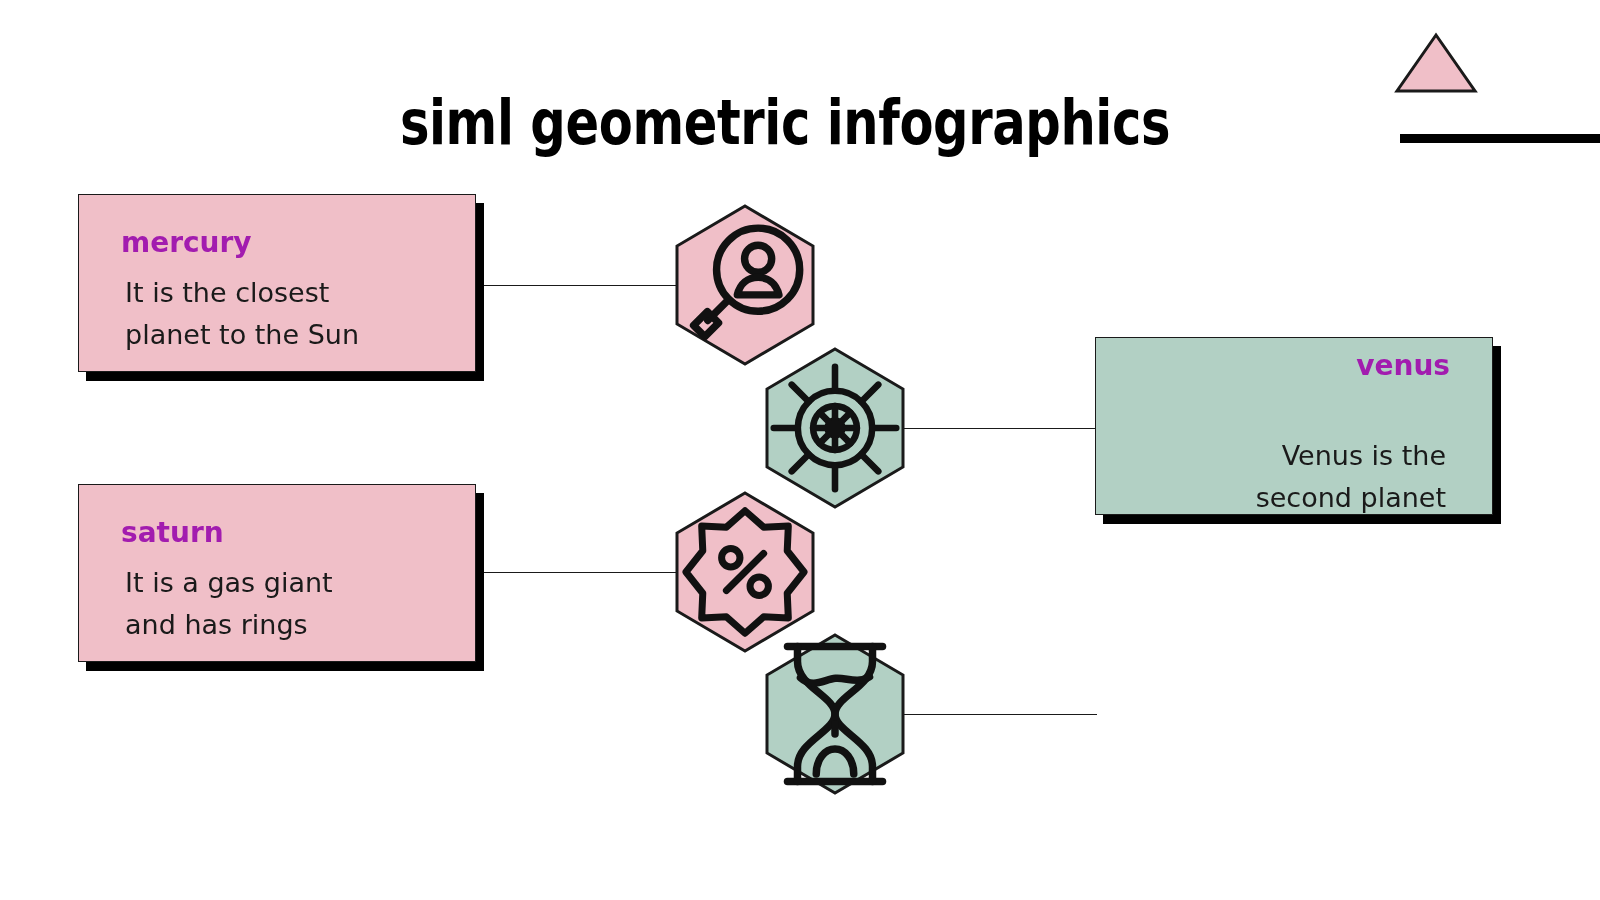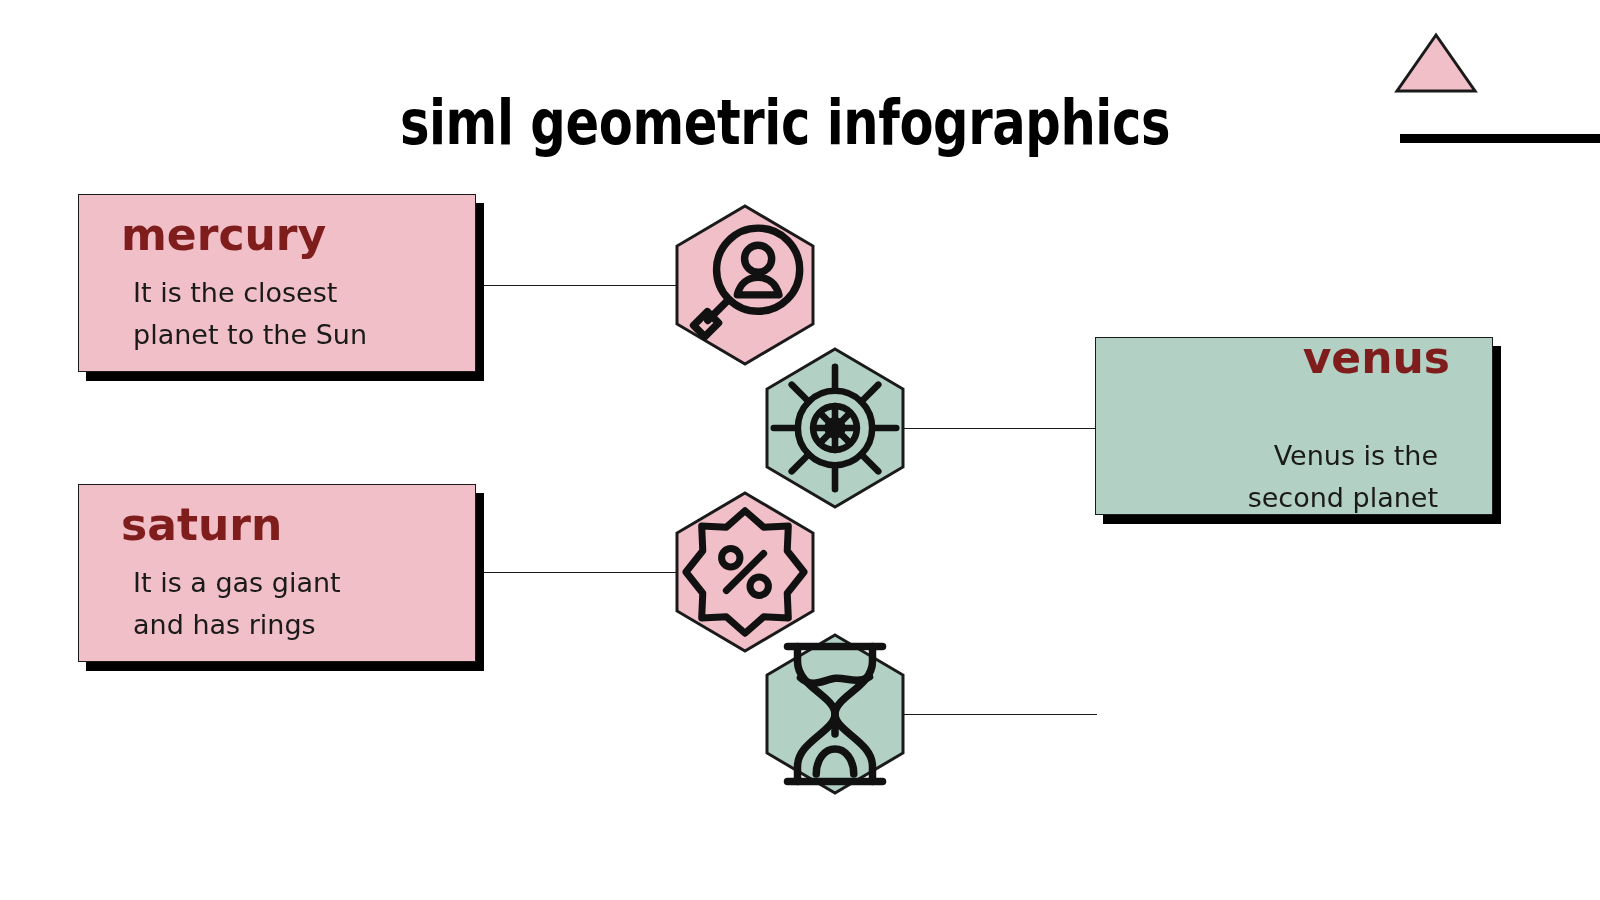--- a/index.html
+++ b/index.html
@@ -79,32 +79,32 @@
     display: flex;
     flex-direction: column;
     justify-content: center;
   }
   .card.pink { background: #f0bfc8; }
   .card.green { background: #b2d0c4; gap: 40px; }
 
   .card-title {
     font-family: "DejaVu Sans", sans-serif;
     font-weight: 700;
-    font-size: 44px;
+    font-size: 28px;
     line-height: 40px;
-    color: #7f1d1d;
+    color: #a21caf;
     margin: 16px 0 5px 0;
   }
   .card-desc {
     font-family: "DejaVu Sans", sans-serif;
     font-weight: 400;
     font-size: 27px;
     line-height: 42px;
     color: #1a1a1a;
-    margin: 12px;
+    margin: 4px;
     white-space: pre-line;
   }
   .card.align-left { padding: 0 26px 0 42px; align-items: flex-start; text-align: left; }
   .card.align-right { padding: 0 42px 0 26px; align-items: flex-end; text-align: right; }
 
   
   #card-mercury { left: 78px;   top: 194px; }
   #card-saturn  { left: 78px;   top: 484px; }
   #card-venus   { left: 1095px; top: 337px; }
   #card-earth   { left: 1095px; top: 622px; }

